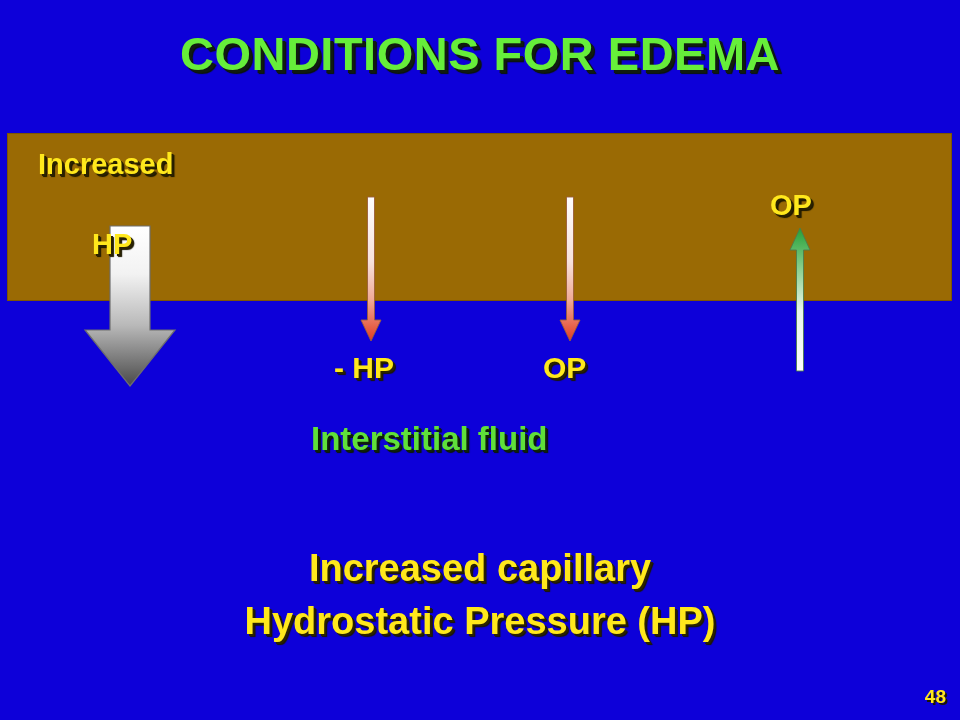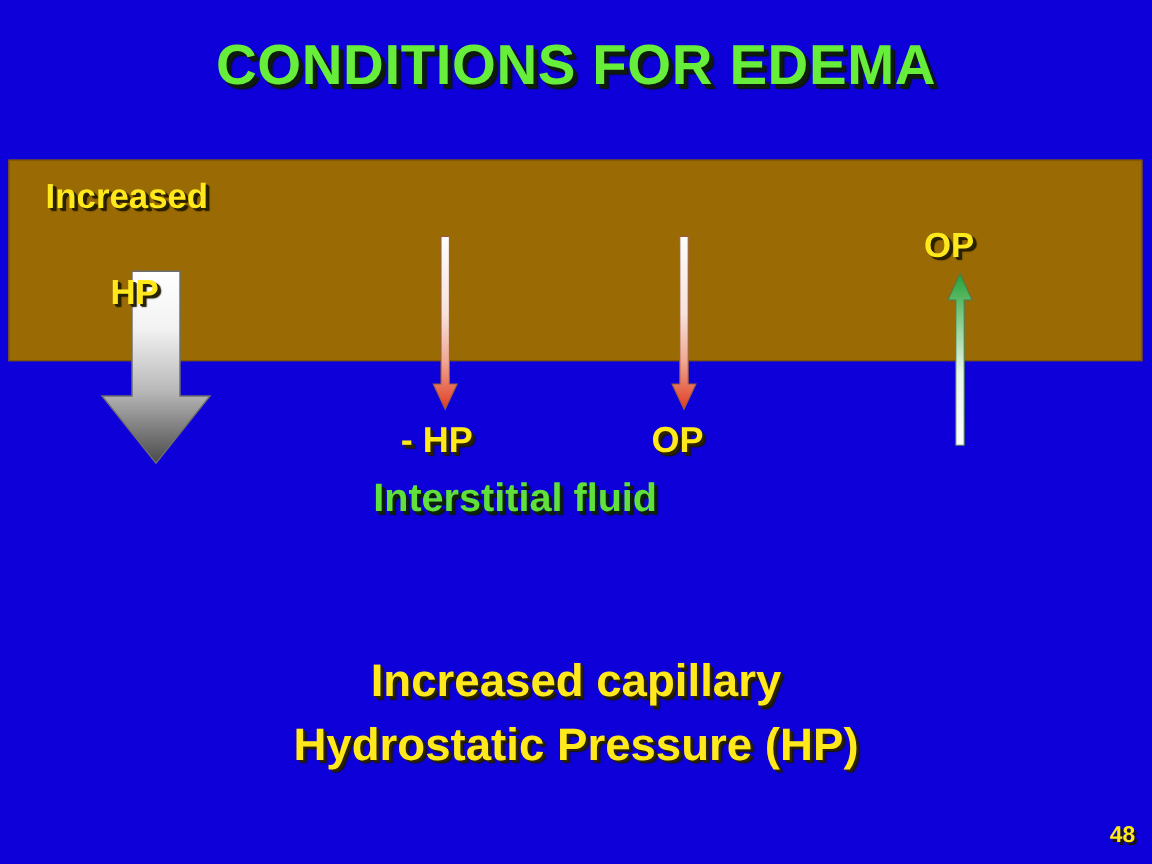--- a/index.html
+++ b/index.html
@@ -74,21 +74,21 @@
   #label-op-top {
     left: 770px; top: 189px;  font-size: 29px;
   }
   #label-minus-hp {
     left: 322px; top: 351px;  font-size: 30px; margin-left: 12px;
   }
   #label-op-bottom {
     left: 543px; top: 351px;  font-size: 30px;
   }
   #label-interstitial {
-    left: 311px; top: 396px;  font-size: 33px;
+    left: 311px; top: 420px;  font-size: 33px;
   }
   #caption-line-1 {
     position: absolute;
     left: 0; top: 547px; width: 960px;
     text-align: center;
     font-size: 38px; font-weight: bold;
     color: #ffe81c;
     text-shadow: 2px 2px 0 #2a2200, 3px 3px 1px #1c1700;
     white-space: nowrap;
   }

